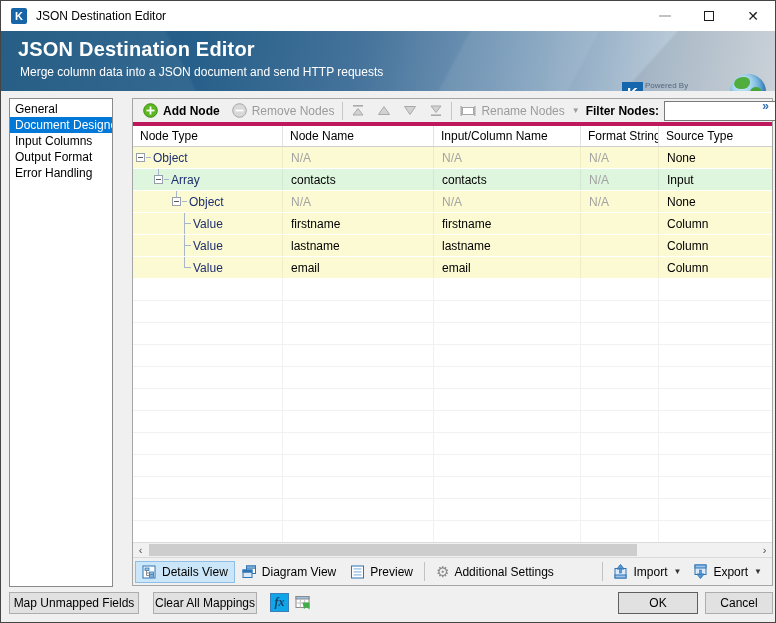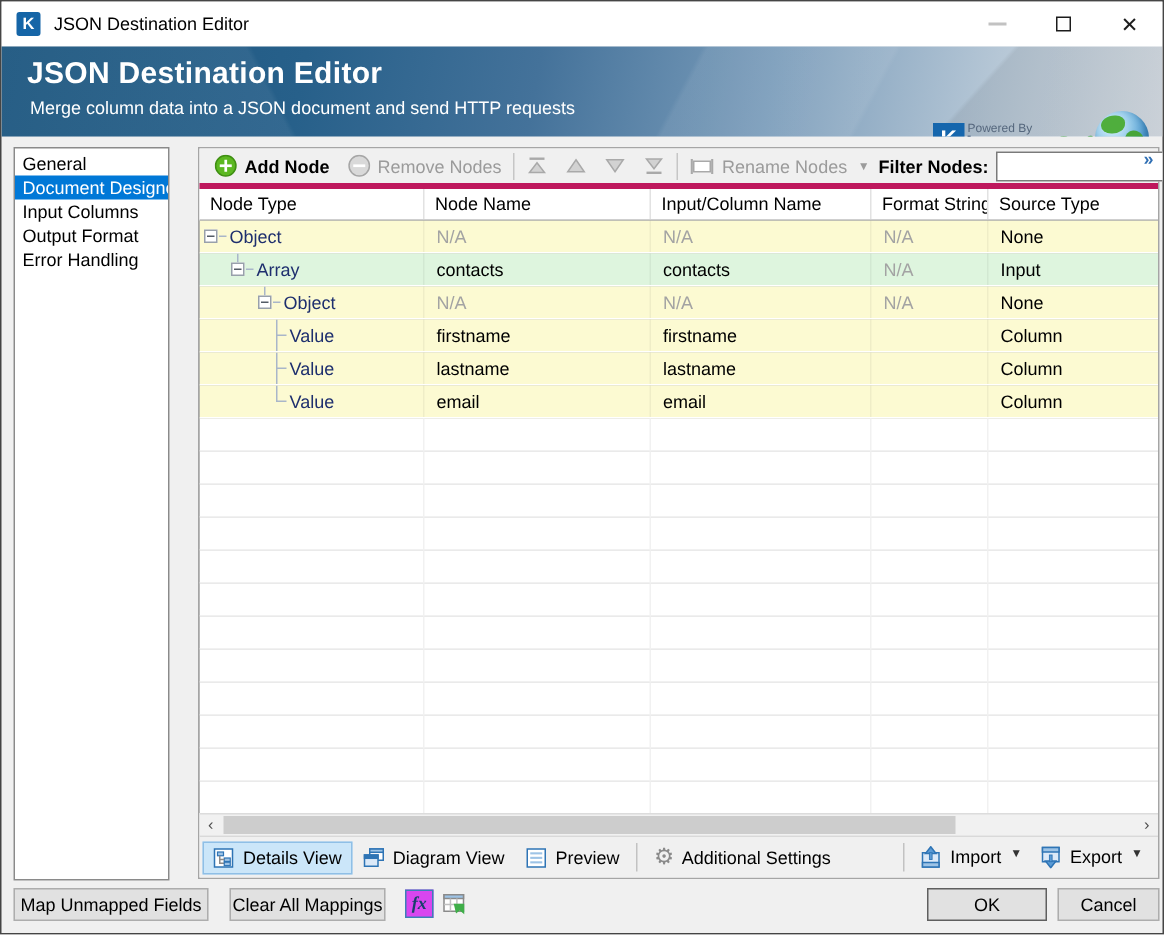--- a/index.html
+++ b/index.html
@@ -60,21 +60,21 @@
   .filter-label{margin-left:auto;color:#000;font-weight:bold;white-space:nowrap}
   .filter-input{width:138px;height:20px;border:1px solid #7a7a7a;font-size:12px;padding:0 3px;margin:0 20px 0 5px;
     font-family:"Liberation Sans",sans-serif}
   .overflow-btn{position:absolute;right:3px;top:1px;color:#2f6fb4;font-weight:bold;font-size:12px;line-height:12px}
 
   
   .grid-header{height:21px;display:flex;background:#fff;border-bottom:1px solid #cfcfcf;font-size:12px;color:#000;flex:none}
   .gh-cell{padding:3px 0 0 7px;border-right:1px solid #e2e2e2;overflow:hidden;white-space:nowrap}
   .c0{width:150px;flex:none}.c1{width:151px;flex:none}.c2{width:147px;flex:none}.c3{width:78px;flex:none}
   .c4{flex:1;border-right:none!important}
-  .rows{flex:1;overflow:hidden;background:#737373}
+  .rows{flex:1;overflow:hidden;background:#404040}
   .row{display:flex;height:22px;font-size:12px;border-bottom:1px solid #fff}
   .row.yellow{background:#fcfad2}
   .row.green{background:#def5de}
   .row .cell{height:100%;display:flex;align-items:center;padding-left:8px;border-right:1px solid rgba(0,0,0,0.05);
     overflow:hidden;white-space:nowrap;color:#000}
   .row .cell.tree{padding-left:0;position:relative}
   .empty-row{display:flex;height:22px;border-bottom:1px solid #f1f1f1;background:#fff}
   .empty-row .cell{border-right:1px solid #f1f1f1;height:100%}
   .gray{color:#a3a3a3}
   .ntext{position:absolute;top:50%;transform:translateY(-50%);color:#1e2f6e}
@@ -88,29 +88,29 @@
   .hs-track{flex:1;position:relative}
   .hs-thumb{position:absolute;left:1px;top:1px;bottom:1px;width:488px;background:#cdcdcd}
 
   
   .tabstrip{height:28px;background:#f0f0f0;border-top:1px solid #d9d9d9;display:flex;align-items:center;
     padding:0 4px 0 2px;font-size:12px;flex:none}
   .tab{display:flex;align-items:center;gap:5px;padding:3px 6px;border:1px solid transparent;white-space:nowrap;color:#000}
   .tab.selected{background:#cbe6f9;border-color:#8fbfe6}
   .ts-sep{width:1px;height:19px;background:#c2c2c2;margin:0 4px;flex:none}
   .io-group{margin-left:auto;display:flex;align-items:center}
-  .io-btn{display:flex;gap:5px;padding:3px 6px;white-space:nowrap;color:#000}
+  .io-btn{display:flex;align-items:center;gap:5px;padding:3px 6px;white-space:nowrap;color:#000}
   .caret{font-size:8px;color:#333;margin-left:1px}
   .gear-glyph{font-size:15px;color:#8a8a8a;line-height:1}
 
   
   .btn{position:absolute;height:22px;background:#e1e1e1;border:1px solid #adadad;font-size:12px;color:#000;
     display:flex;align-items:center;justify-content:center}
   .btn-ok{border-color:#5f5f5f}
-  .fx-btn{position:absolute;left:269px;top:592px;width:19px;height:19px;background:#d946ef;border:1px solid #3c7fb8;
+  .fx-btn{position:absolute;left:269px;top:592px;width:19px;height:19px;background:#0ea5e9;border:1px solid #3c7fb8;
     color:#17406b;font-family:"Liberation Serif",serif;font-style:italic;font-weight:bold;font-size:12px;
     display:flex;align-items:center;justify-content:center}
   .map-icon-btn{position:absolute;left:293px;top:592px;width:19px;height:19px;display:flex;align-items:center;justify-content:center}
 </style>
 </head>
 <body>
 
 <div class="window">
 
   <div class="titlebar">

